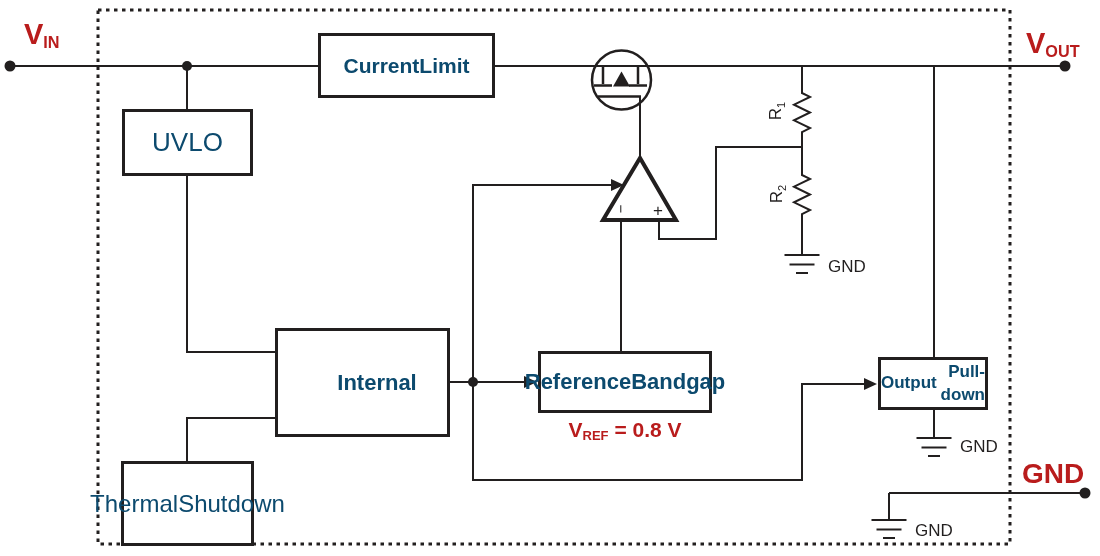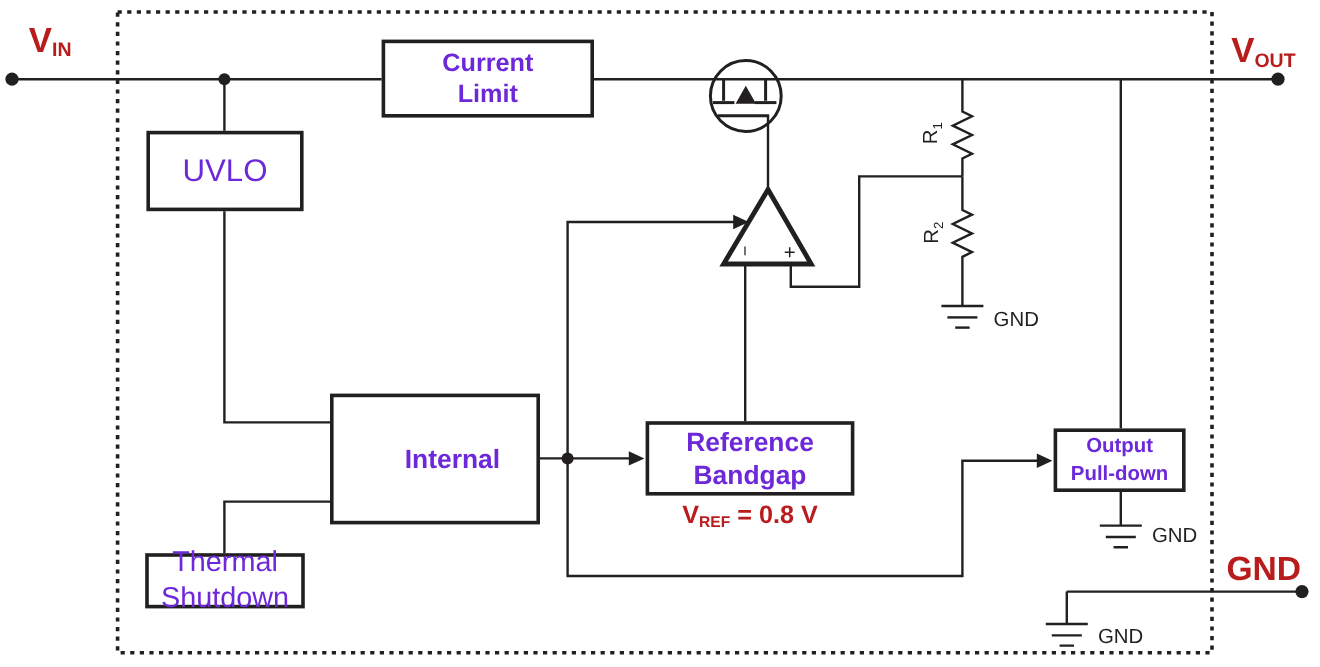--- a/index.html
+++ b/index.html
@@ -12,28 +12,28 @@
     color: #221f1f;
     overflow: hidden;
   }
   .stage svg { position: absolute; left: 0; top: 0; }
   .block {
     position: absolute;
     box-sizing: border-box;
     background: #ffffff;
     border: 3px solid #221f1f;
     display: flex;
-    flex-direction: column;
+    flex-direction: row;
     align-items: center;
     justify-content: center;
     text-align: right;
     font-weight: bold;
     font-size: 22px;
     line-height: 1.23;
-    color: #6d28d9;
+    color: #0c4a6e;
     z-index: 2;
   }
   .block.plain { font-weight: normal; }
   .block.small { font-size: 17px; line-height: 1.3; }
   .floating-label {
     position: absolute;
     z-index: 3;
     font-weight: bold;
     white-space: nowrap;
     color: #b91c1c;
@@ -156,21 +156,21 @@
   <div class="block" style="left:538px; top:351px; width:174px; height:62px;">
     <span>Reference</span>
     <span>Bandgap</span>
   </div>
 
   <div class="block small" style="left:878px; top:357px; width:110px; height:53px;">
     <span>Output</span>
     <span>Pull-down</span>
   </div>
 
-  <div class="block plain" style="left:121px; top:461px; width:133px; height:46px; font-size:24px;">
+  <div class="block plain" style="left:121px; top:461px; width:133px; height:85px; font-size:24px;">
     <span>Thermal</span>
     <span>Shutdown</span>
   </div>
 
   <span class="floating-label terminal" style="left:24px; top:18px;"><span>V</span><sub>IN</sub></span>
 
   <span class="floating-label terminal" style="left:1026px; top:27px;"><span>V</span><sub>OUT</sub></span>
 
   <span class="floating-label" style="left:1022px; top:458px; font-size:28px;">GND</span>
 

